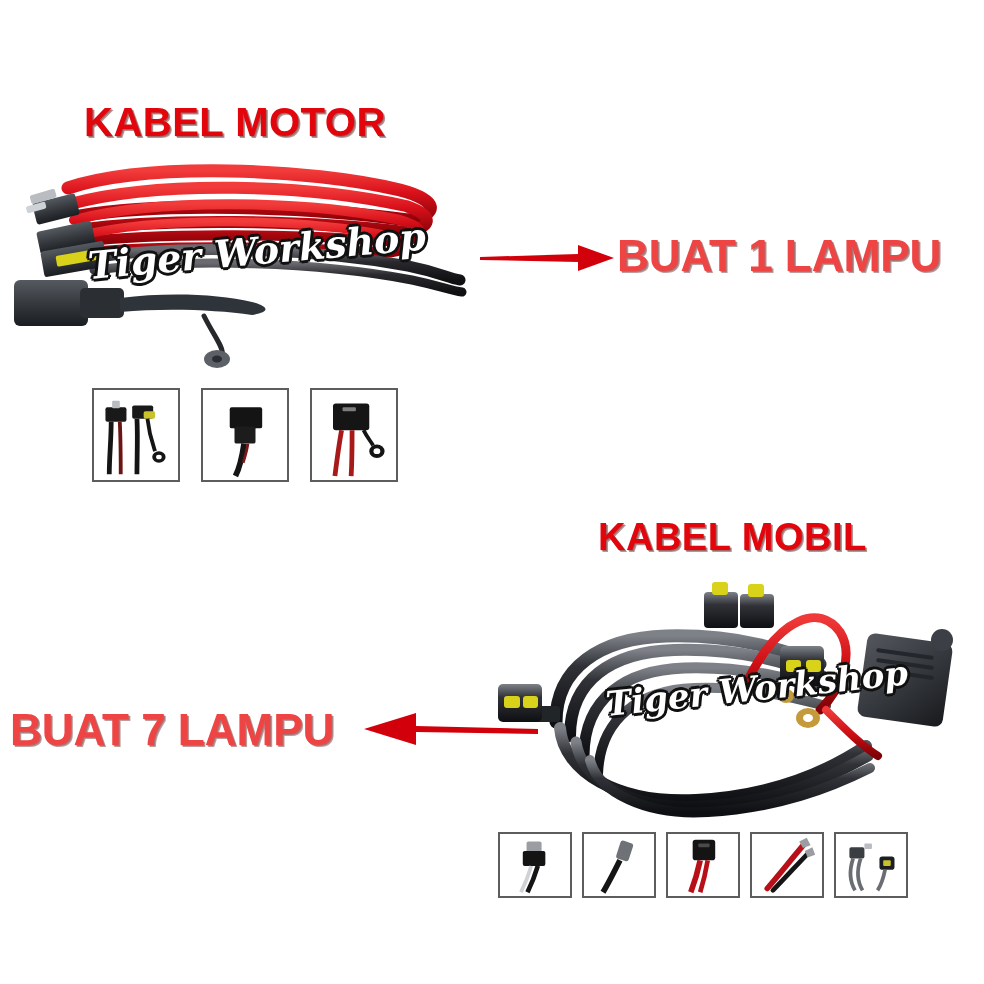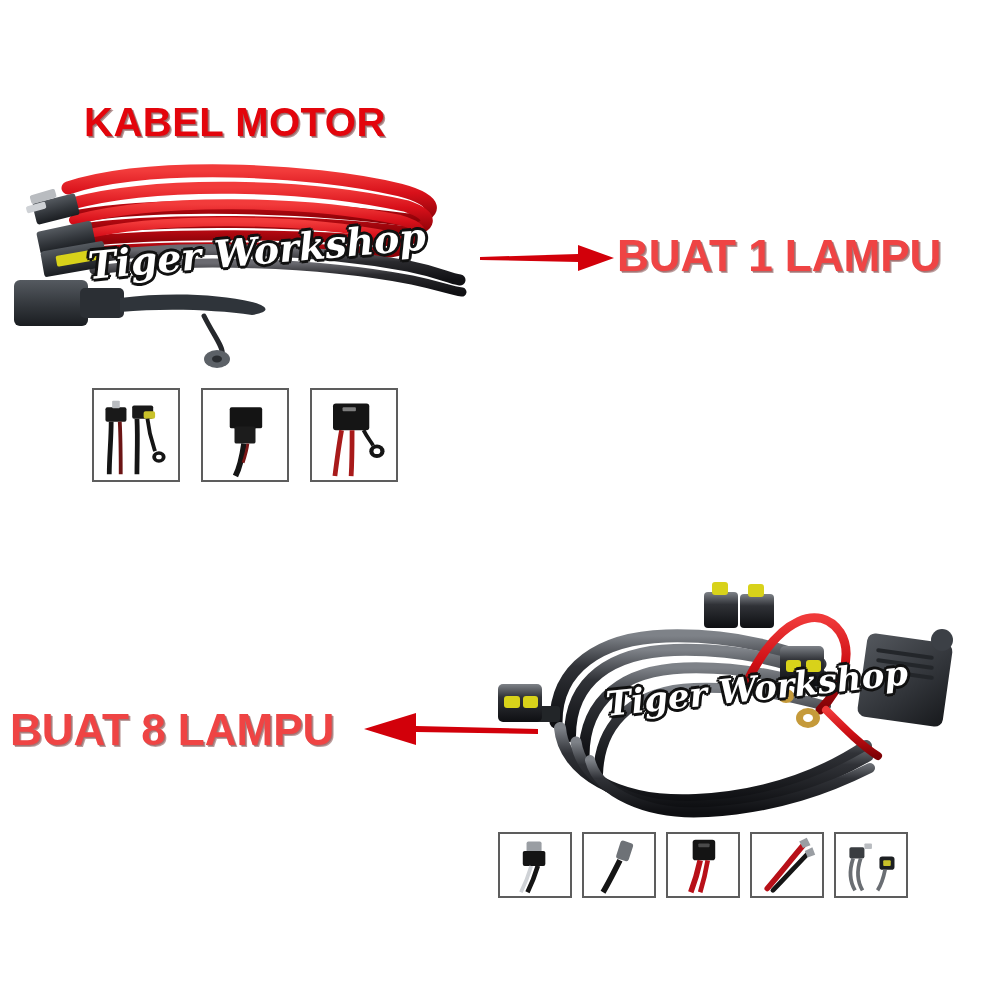--- a/index.html
+++ b/index.html
@@ -163,20 +163,21 @@
         <rect x="32" y="18" width="14" height="4" rx="1" fill="#7d7d7d"></rect>
         <path d="M31,42 C28,58 26,74 24,90" stroke="#a81a1a" stroke-width="5" fill="none"></path>
         <path d="M42,42 C42,58 42,74 41,90" stroke="#a81a1a" stroke-width="5" fill="none"></path>
         <path d="M54,42 C58,50 62,54 64,58" stroke="#151515" stroke-width="4" fill="none"></path>
         <ellipse cx="68" cy="64" rx="8" ry="7" fill="#151515"></ellipse>
         <ellipse cx="68" cy="64" rx="3.5" ry="3" fill="#fff"></ellipse>
       </svg>
     </div>
   </div>
 
+  <div class="heading" id="h-mobil">KABEL MOBIL</div>
 
   <div class="photo" id="photo-mobil">
     <svg viewBox="0 0 480 280" xmlns="http://www.w3.org/2000/svg">
       <defs>
         <linearGradient id="cblk" x1="0" y1="0" x2="0" y2="1">
           <stop offset="0%" stop-color="#7e8288"></stop>
           <stop offset="35%" stop-color="#303237"></stop>
           <stop offset="100%" stop-color="#0e0f12"></stop>
         </linearGradient>
         <linearGradient id="credw" x1="0" y1="0" x2="0" y2="1">
@@ -240,21 +241,21 @@
   </div>
 
   <div class="wm" id="wm-2">Tiger Workshop</div>
 
   <div class="arrowWrap" id="arrow-left">
     <svg viewBox="0 0 180 46" xmlns="http://www.w3.org/2000/svg">
       <path d="M178,27 L56,25 L56,38 L4,22 L56,6 L56,19 L178,22 Z" fill="#D2000A"></path>
     </svg>
   </div>
 
-  <div class="calloutText" id="c-two">BUAT 8 LAMPU</div>
+  <div class="calloutText" id="c-two">BUAT 7 LAMPU</div>
 
   <div class="thumbstrip" id="thumbs-mobil">
 
     <div class="thumb">
       <svg viewBox="0 0 74 66" xmlns="http://www.w3.org/2000/svg">
         <rect width="74" height="66" fill="#fff"></rect>
         <rect x="28" y="8" width="16" height="12" rx="2" fill="#9a9ea3"></rect>
         <rect x="24" y="18" width="24" height="16" rx="2" fill="#141414"></rect>
         <path d="M33,34 C30,44 26,54 22,62" stroke="#cfd2d6" stroke-width="4" fill="none"></path>
         <path d="M40,34 C37,44 33,54 29,62" stroke="#151515" stroke-width="5" fill="none"></path>

